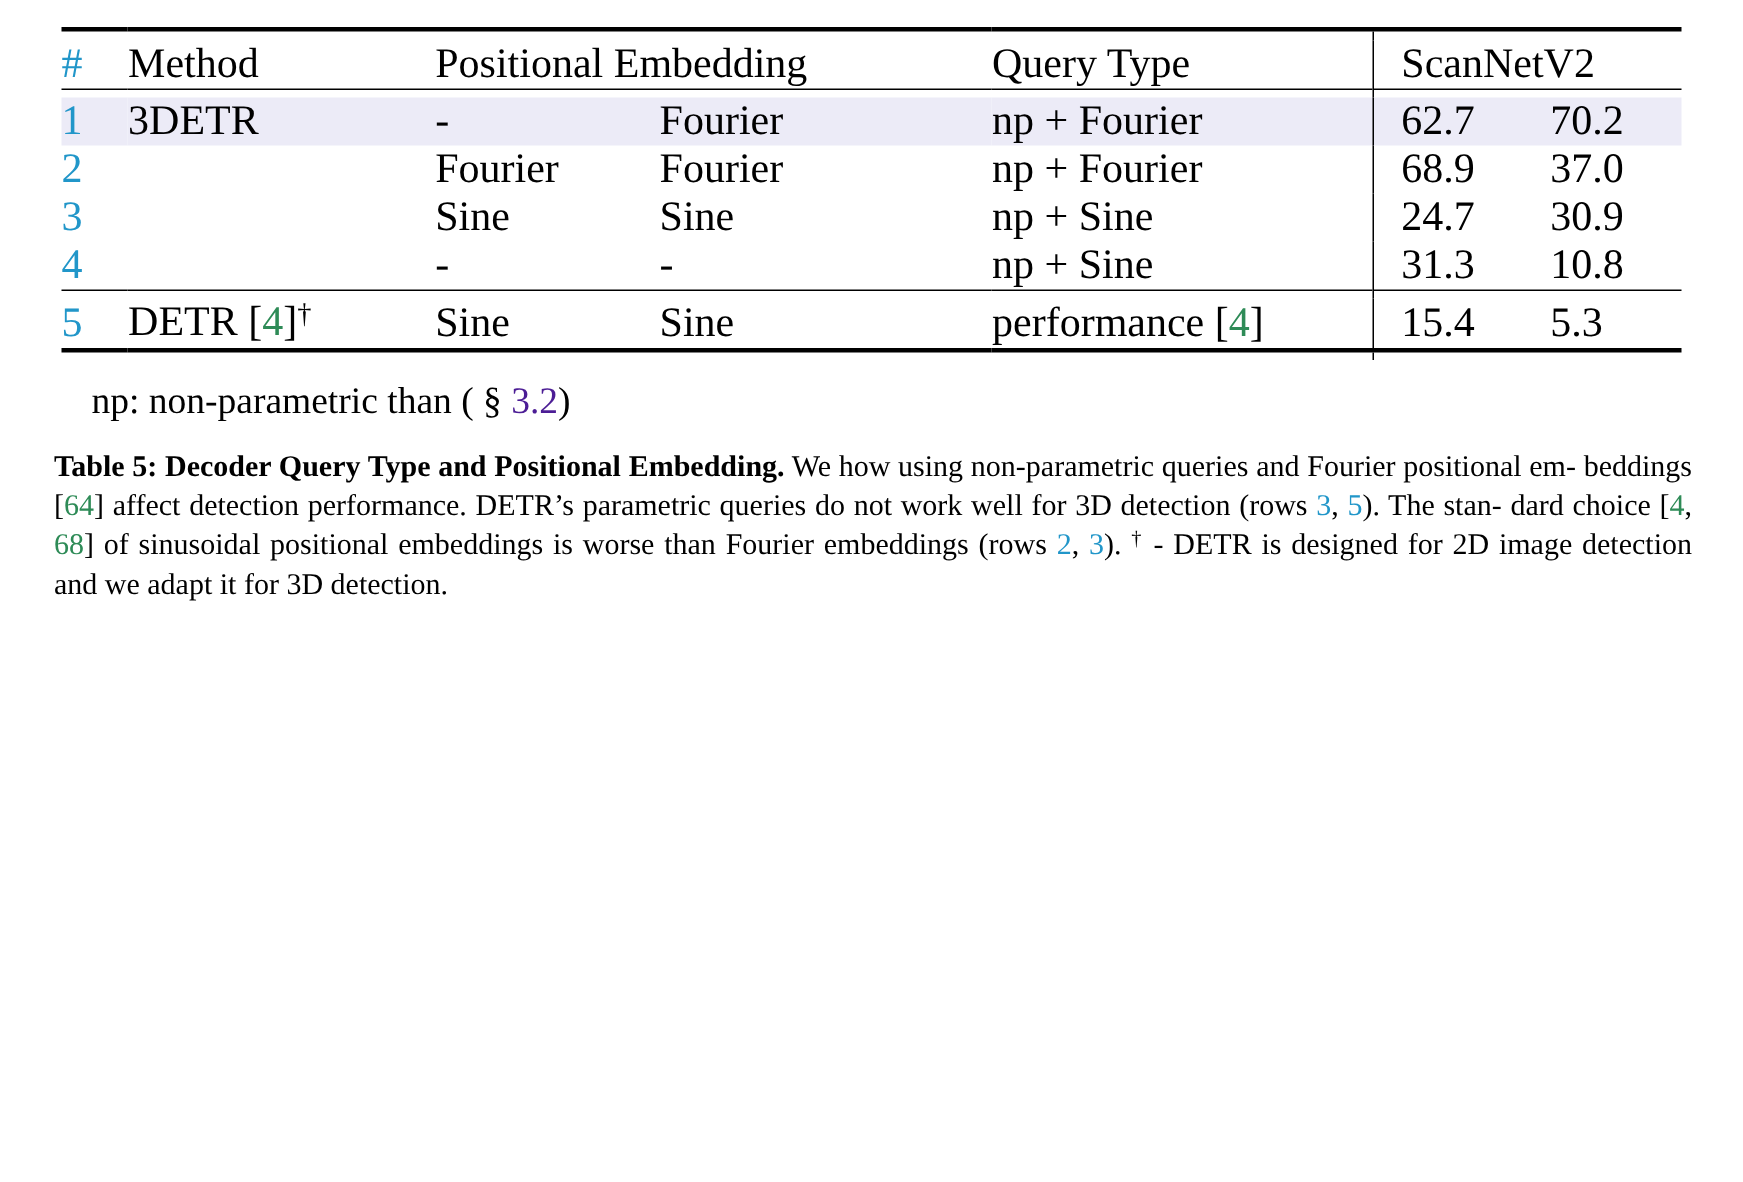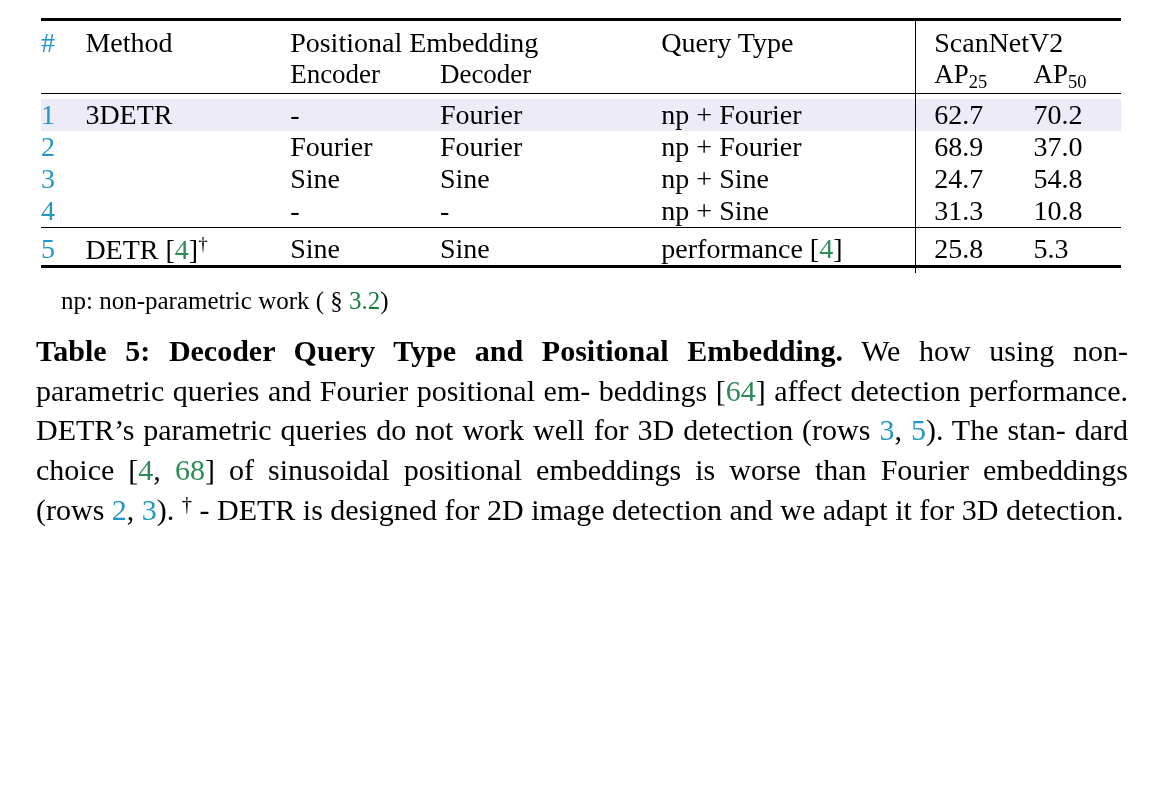--- a/index.html
+++ b/index.html
@@ -55,38 +55,38 @@
 
   .drow td { padding-top: 7px; padding-bottom: 7px; font-size: 28px; }
   .drow.hl td { background: #ecebf7; }
 
   .qt-head { text-align: center; padding-right: 0 !important; }
   .pe-head { text-align: center; }
   .sn-head { text-align: right; padding-left: 18px !important; }
 
   .blue { color: #2196c9; }
   .green { color: #2e8b57; }
-  .red { color: #15803d; }
+  .red { color: #4c1d95; }
   sub { font-size: 0.68em; vertical-align: -0.25em; }
   sup { font-size: 0.68em; vertical-align: 0.45em; }
 
   
   .footnote {
     width: 1080px;
     margin: 14px auto 0 auto;
     font-size: 25px;
     padding-left: 20px;
     box-sizing: border-box;
   }
 
   
   .caption {
     width: 1092px;
     margin: 16px auto 0 auto;
-    font-size: 30px;
+    font-size: 20px;
     line-height: 1.32;
     text-align: justify;
     text-justify: inter-word;
   }
   .caption b { font-weight: bold; }
 </style>
 </head>
 <body>
 
 <div class="page">
@@ -108,29 +108,20 @@
       </tr>
 
       <tr class="hdr">
         <td class="c-num blue">#</td>
         <td class="c-meth">Method</td>
         <td class="pe-head" colspan="2">Positional Embedding</td>
         <td class="c-qt qt-head">Query Type</td>
         <td class="c-ap25 sn-head" colspan="2">ScanNetV2</td>
       </tr>
 
-      <tr class="sub">
-        <td class="c-num"></td>
-        <td class="c-meth"></td>
-        <td class="c-enc">Encoder</td>
-        <td class="c-dec">Decoder</td>
-        <td class="c-qt"></td>
-        <td class="c-ap25"><span>AP</span><sub>25</sub></td>
-        <td class="c-ap50"><span>AP</span><sub>50</sub></td>
-      </tr>
 
       <tr class="rule-mid">
         <td colspan="5"></td>
           <td class="c-ap25"></td>
           <td></td>
       </tr>
 
       <tr class="drow hl">
         <td class="c-num blue">1</td>
         <td class="c-meth">3DETR</td>
@@ -151,21 +142,21 @@
         <td class="c-ap50">37.0</td>
       </tr>
 
       <tr class="drow">
         <td class="c-num blue">3</td>
         <td class="c-meth"></td>
         <td class="c-enc">Sine</td>
         <td class="c-dec">Sine</td>
         <td class="c-qt">np + Sine</td>
         <td class="c-ap25">24.7</td>
-        <td class="c-ap50">54.8</td>
+        <td class="c-ap50">30.9</td>
       </tr>
 
       <tr class="drow">
         <td class="c-num blue">4</td>
         <td class="c-meth"></td>
         <td class="c-enc">-</td>
         <td class="c-dec">-</td>
         <td class="c-qt">np + Sine</td>
         <td class="c-ap25">31.3</td>
         <td class="c-ap50">10.8</td>
@@ -176,33 +167,33 @@
           <td class="c-ap25"></td>
           <td></td>
       </tr>
 
       <tr class="drow">
         <td class="c-num blue">5</td>
         <td class="c-meth"><span>DETR [</span><span class="green">4</span><span>]</span><sup>†</sup></td>
         <td class="c-enc">Sine</td>
         <td class="c-dec">Sine</td>
         <td class="c-qt"><span>performance [</span><span class="green">4</span><span>]</span></td>
-        <td class="c-ap25">25.8</td>
+        <td class="c-ap25">15.4</td>
         <td class="c-ap50">5.3</td>
       </tr>
 
       <tr class="rule-bot">
         <td colspan="5"></td>
           <td colspan="2"></td>
       </tr>
     </tbody>
   </table>
 
   <div class="footnote">
-    <span>np: non-parametric work ( § </span><span class="red">3.2</span><span>)</span>
+    <span>np: non-parametric than ( § </span><span class="red">3.2</span><span>)</span>
   </div>
 
   <div class="caption">
     <b>Table 5:</b>
     <b>Decoder Query Type and Positional Embedding.</b>
     <span>We how using non-parametric queries and Fourier positional em-</span>
     <span>beddings [</span><span class="green">64</span><span>] affect detection performance.  DETR’s parametric</span>
     <span>queries do not work well for 3D detection (rows </span><span class="blue">3</span><span>, </span><span class="blue">5</span><span>).  The stan-</span>
     <span>dard choice [</span><span class="green">4</span><span>, </span><span class="green">68</span><span>] of sinusoidal positional embeddings is worse</span>
     <span>than Fourier embeddings (rows </span><span class="blue">2</span><span>, </span><span class="blue">3</span><span>).  </span><sup>†</sup><span> - DETR is designed for 2D</span>

